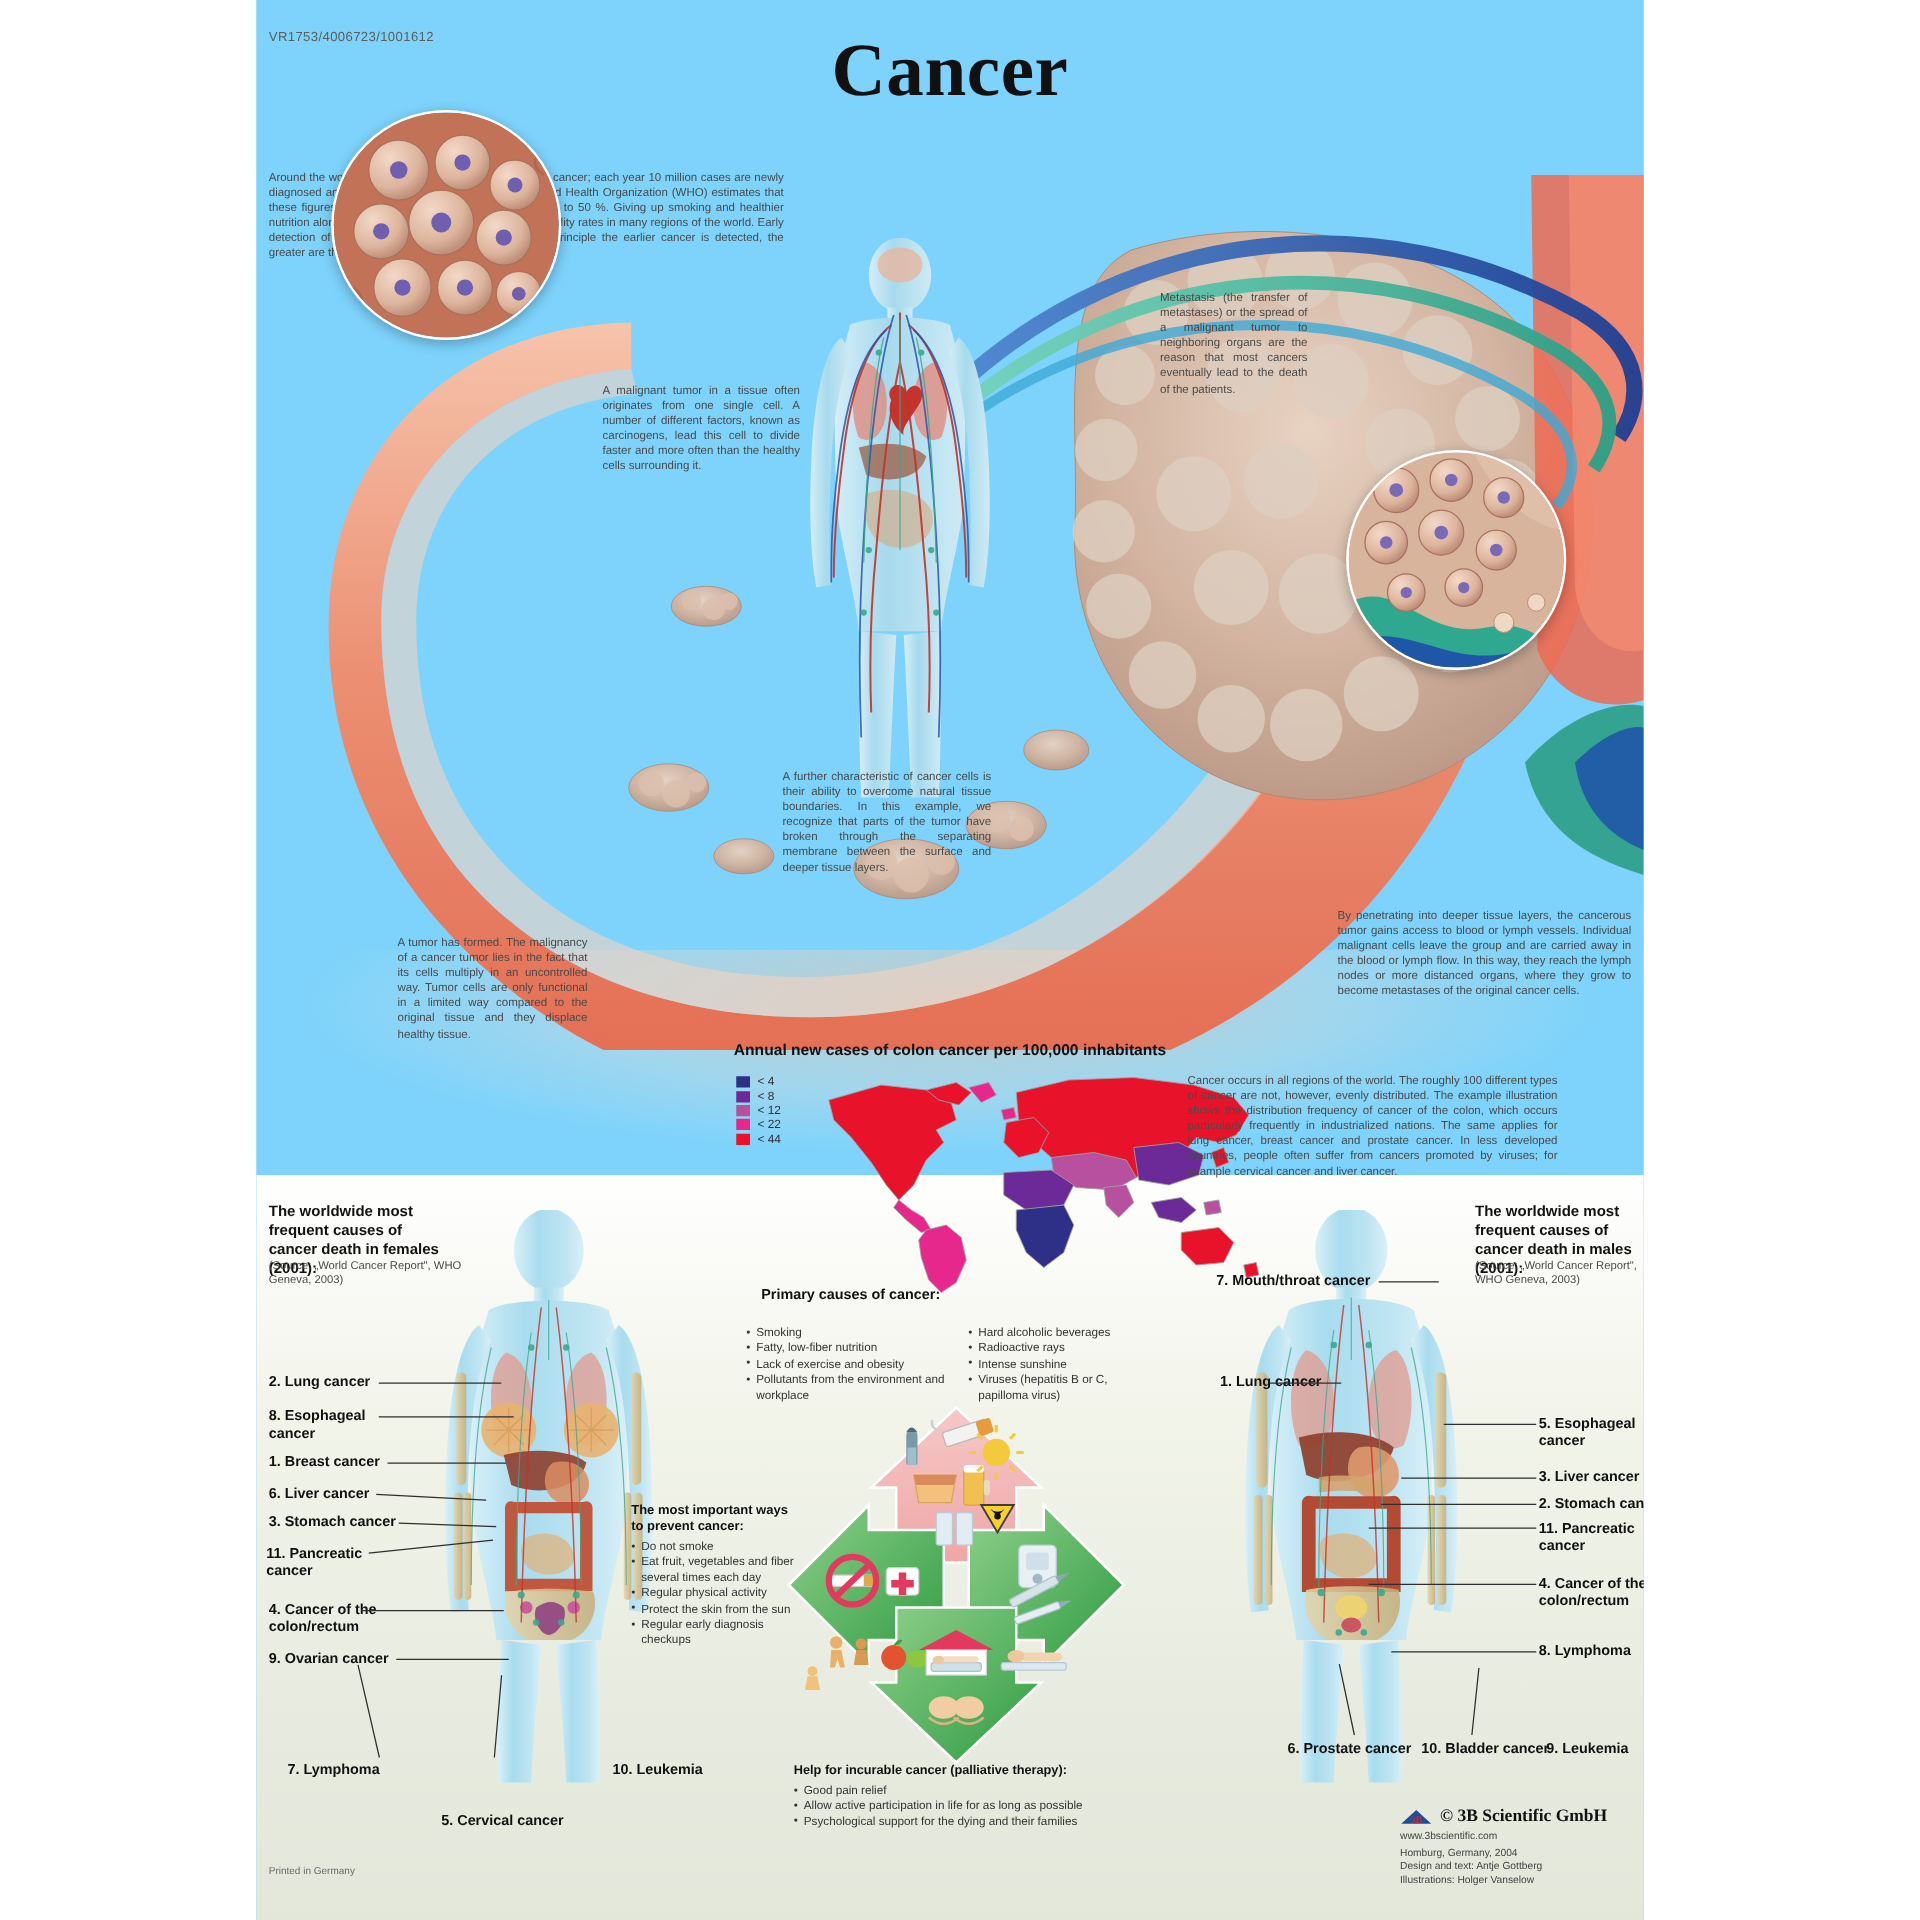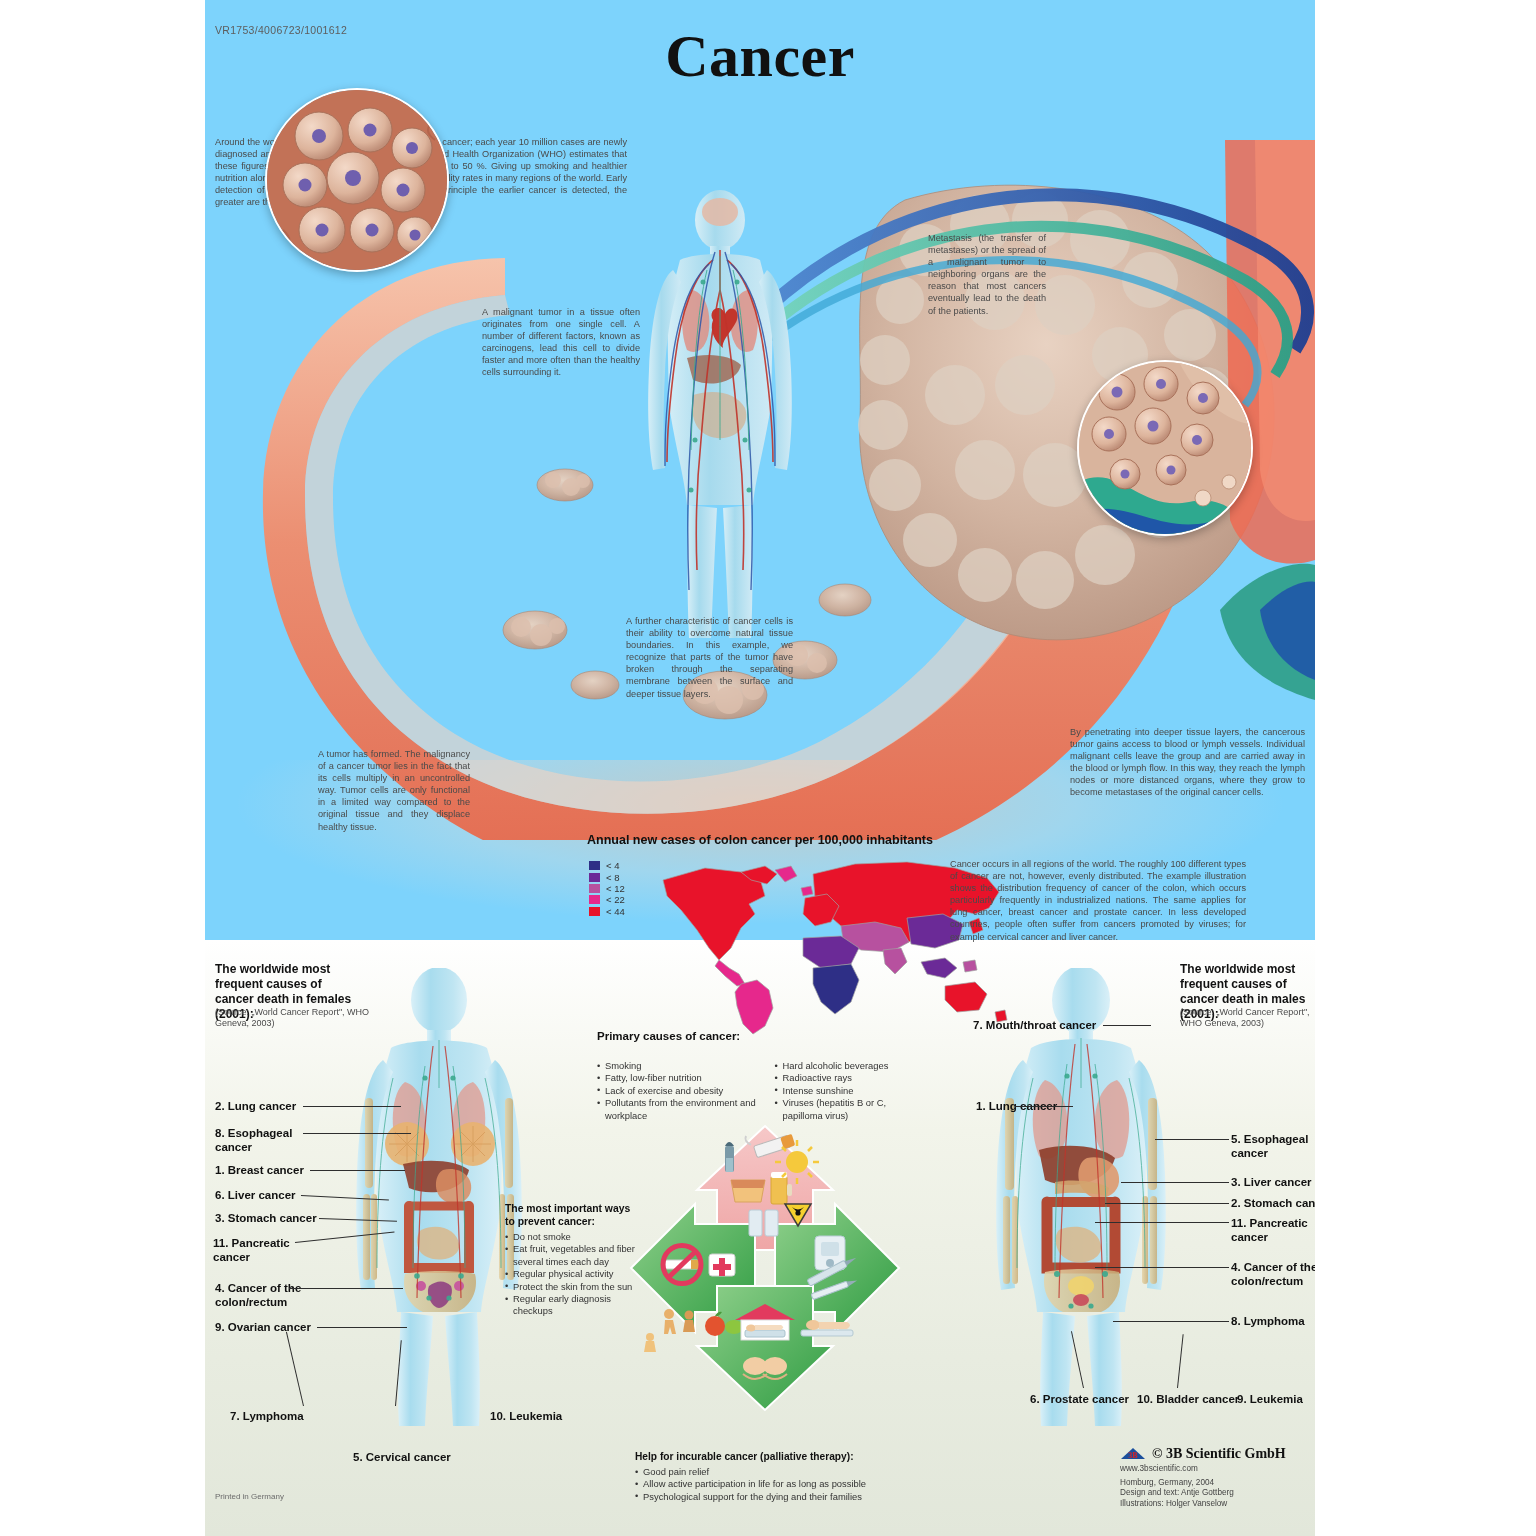--- a/index.html
+++ b/index.html
@@ -702,21 +702,21 @@
     <span>Bladder cancer</span>
   </div>
   <div class="leaderv" style="left:972px;top:1334px;height:54px;transform:rotate(6deg);transform-origin:bottom center;"></div>
 
   <div class="label" style="left:1032px;top:1392px;">
     <span>9.</span>
     <span>Leukemia</span>
   </div>
 
   <div class="boxtext" style="left:392px;top:1030px;width:320px;">
-    <h4 style="font-size:11.5px;">Primary causes of cancer:</h4>
+    <h4 style="font-size:11.5px;margin-left:12px;">Primary causes of cancer:</h4>
     <div style="display:flex;gap:18px;margin-top:17px;">
       <ul class="bullets" style="width:168px;">
         <li>Smoking</li>
         <li>Fatty, low-fiber nutrition</li>
         <li>Lack of exercise and obesity</li>
         <li>Pollutants from the environment and workplace</li>
       </ul>
       <ul class="bullets" style="width:150px;">
         <li>Hard alcoholic beverages</li>
         <li>Radioactive rays</li>
@@ -857,21 +857,21 @@
     <ul class="bullets">
       <li>Do not smoke</li>
       <li>Eat fruit, vegetables and fiber several times each day</li>
       <li>Regular physical activity</li>
       <li>Protect the skin from the sun</li>
       <li>Regular early diagnosis checkups</li>
     </ul>
   </div>
 
 
-  <div class="boxtext" style="left:430px;top:1410px;width:300px;margin-top:40px;">
+  <div class="boxtext" style="left:430px;top:1410px;width:300px;">
     <h4 style="font-size:10.2px;">Help for incurable cancer (palliative therapy):</h4>
     <ul class="bullets">
       <li>Good pain relief</li>
       <li>Allow active participation in life for as long as possible</li>
       <li>Psychological support for the dying and their families</li>
     </ul>
   </div>
 
   <div style="position:absolute;left:915px;top:1446px;width:200px;">
     <div style="display:flex;align-items:center;gap:6px;">

